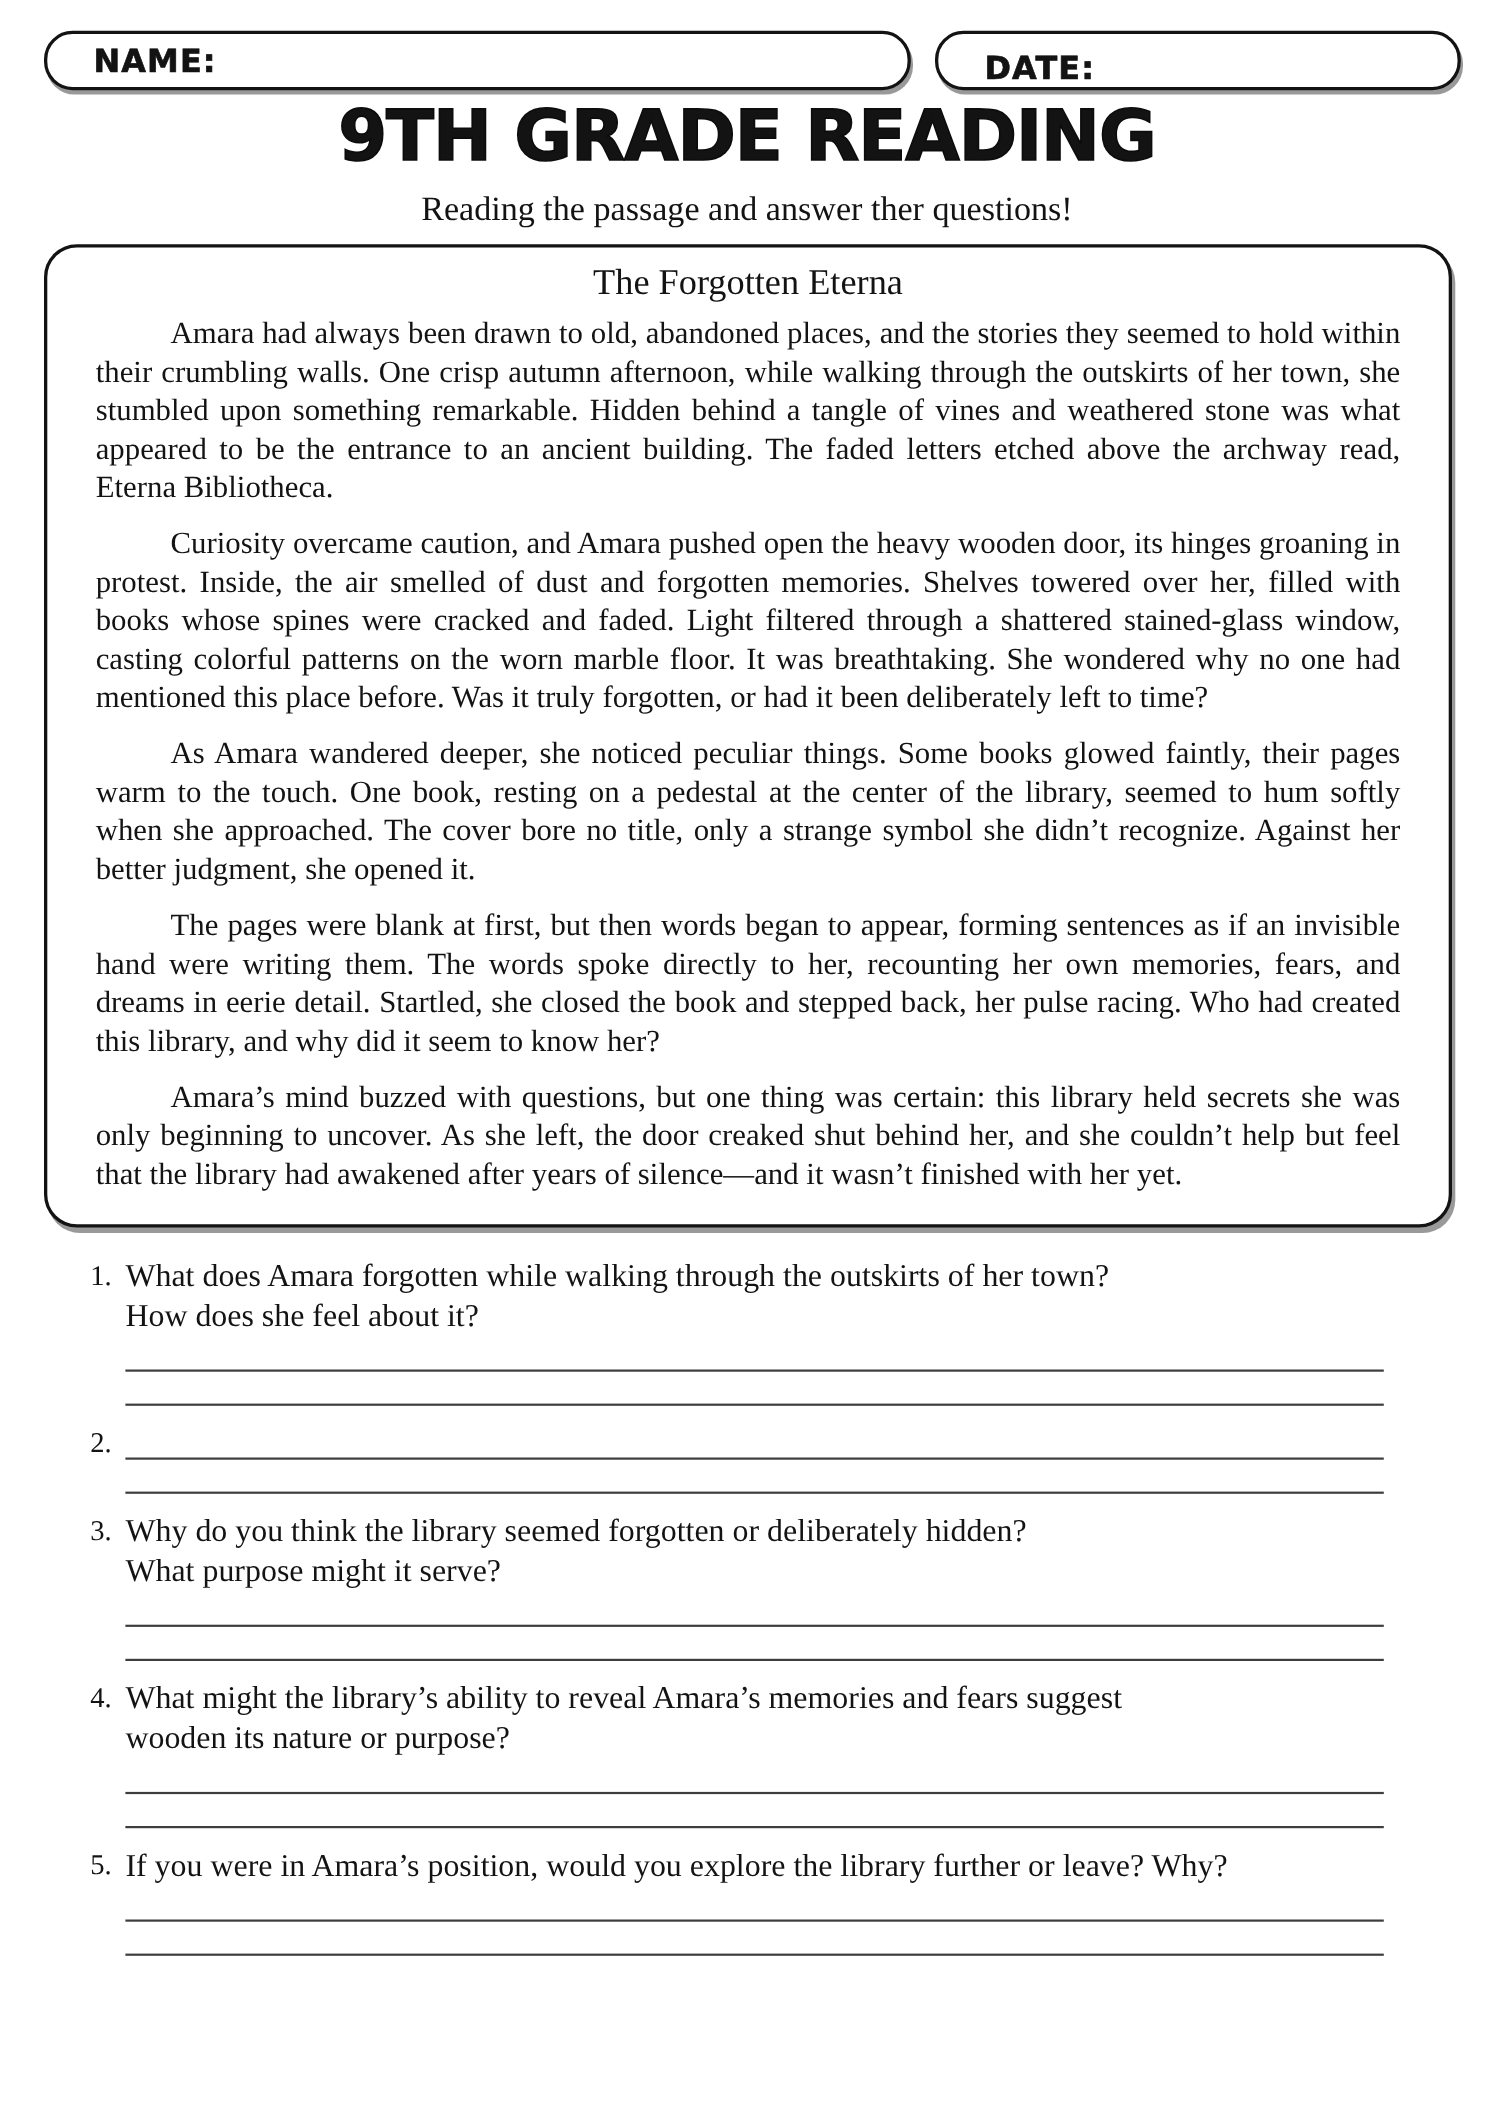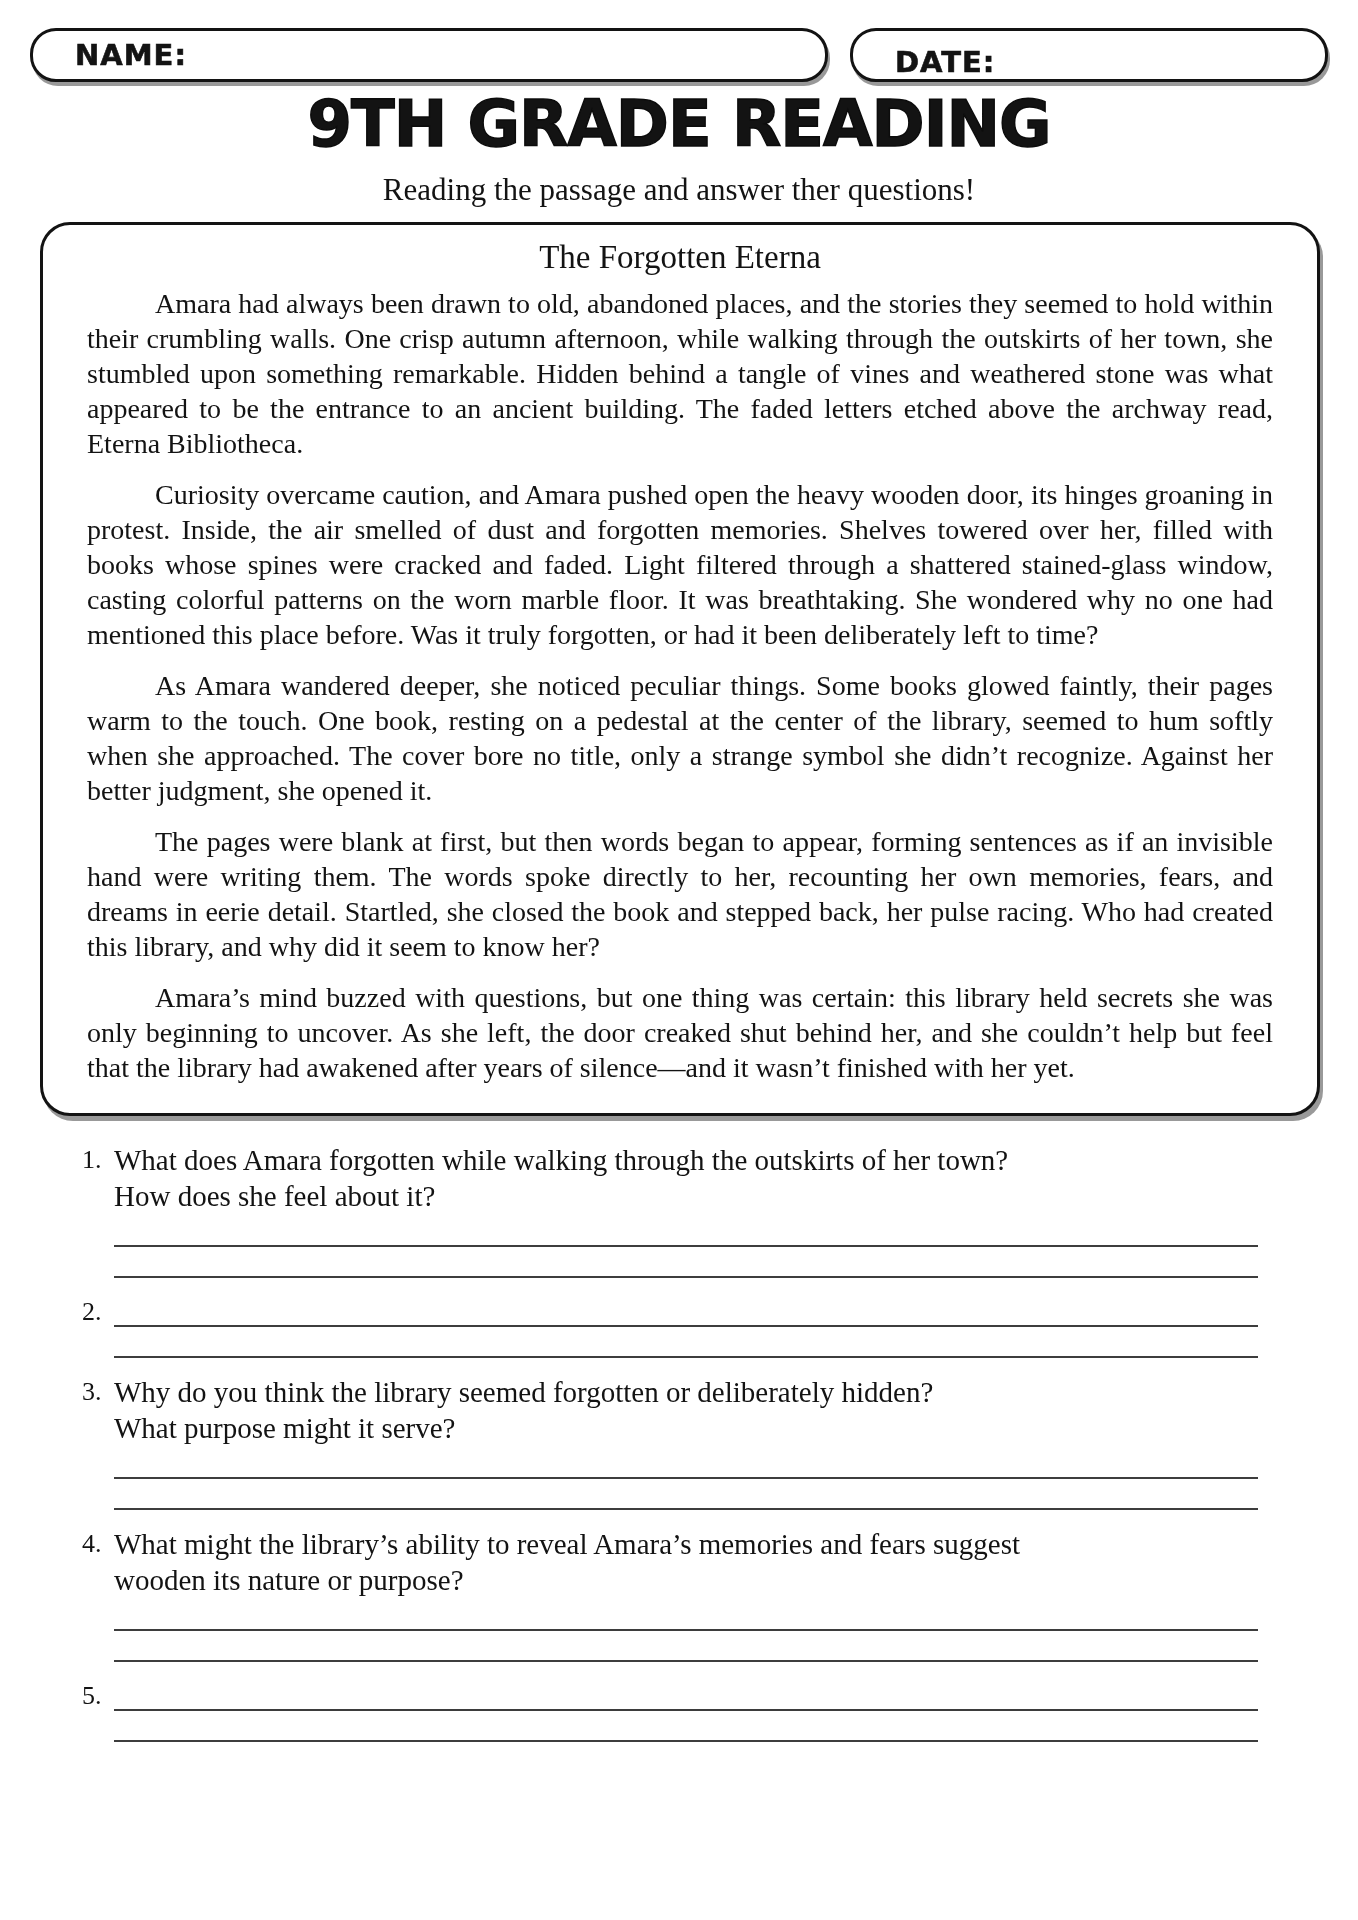--- a/index.html
+++ b/index.html
@@ -11,21 +11,21 @@
     background: #ffffff;
     color: #131313;
     font-family: "Liberation Serif", serif;
     overflow: hidden;
   }
 
   
   .header-row {
     display: flex;
     gap: 22px;
-    padding: 28px 30px 0 30px;
+    padding: 28px 30px 0 40px;
   }
   .field-box {
     border: 3px solid #131313;
     border-radius: 26px;
     height: 54px;
     background: #fff;
     box-shadow: 2px 4px 0 rgba(70,70,70,0.55);
     display: flex;
     align-items: center;
     padding-left: 42px;
@@ -167,20 +167,21 @@
       <div class="q-text">What might the library’s ability to reveal Amara’s memories and fears suggest
 wooden its nature or purpose?</div>
       <div class="answers">
         <div class="answer-line"></div>
         <div class="answer-line"></div>
       </div>
     </div>
 
     <div class="question">
       <div class="q-num">5.</div>
+      <div class="q-text">If you were in Amara’s position, would you explore the library further or leave? Why?</div>
       <div class="answers">
         <div class="answer-line"></div>
         <div class="answer-line"></div>
       </div>
     </div>
 
   </div>
 </div>
 
 </body></html>

